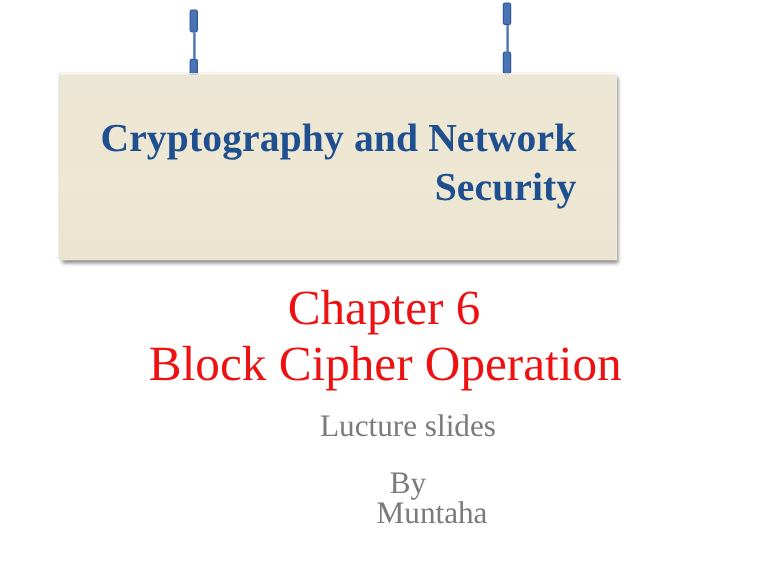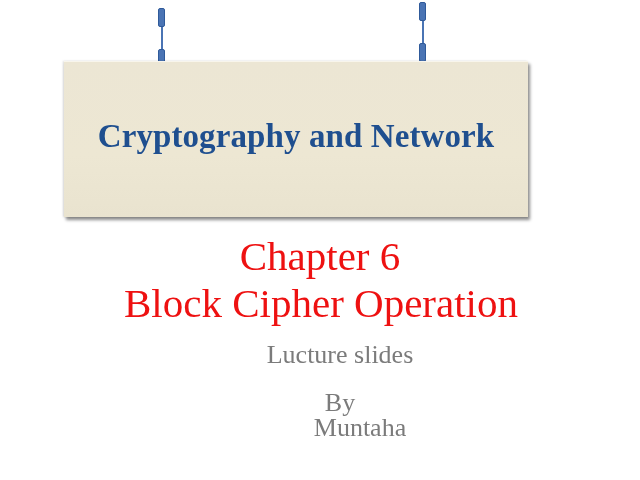--- a/index.html
+++ b/index.html
@@ -29,21 +29,21 @@
       border-radius: 2px;
     }
     .hanger .wire {
       position: absolute;
       left: 3px;
       width: 1.5px;
       background: #4a74b4;
     }
     .title-box {
       position: absolute;
-      left: 64px;
+      left: 50px;
       top: 61px;
       width: 464px;
       height: 156px;
       background: linear-gradient(#ece6d4, #ede7d3 60%, #e9e3cf);
       box-shadow: 2px 3px 3px rgba(0,0,0,0.45), -1px 0 2px rgba(0,0,0,0.15);
       border-top: 1px solid #f8f5ec;
       box-sizing: border-box;
       display: flex;
       align-items: center;
       justify-content: center;
@@ -94,20 +94,21 @@
 
 <div class="hanger" style="left:419px; top:2px; height:60px;">
   <div class="seg" style="top:0;"></div>
   <div class="wire" style="top:19px; height:22px;"></div>
   <div class="seg" style="top:41px;"></div>
 </div>
 
 <div class="title-box">
   <div class="title-text">
     <span>Cryptography and Network</span>
+    <span>Security</span>
   </div>
 </div>
 
 <div class="chapter l1">Chapter 6</div>
 <div class="chapter l2">Block Cipher Operation</div>
 
 <div class="byline l1">Lucture slides</div>
 <div class="byline l2">By</div>
 <div class="byline l3">Muntaha</div>
 

